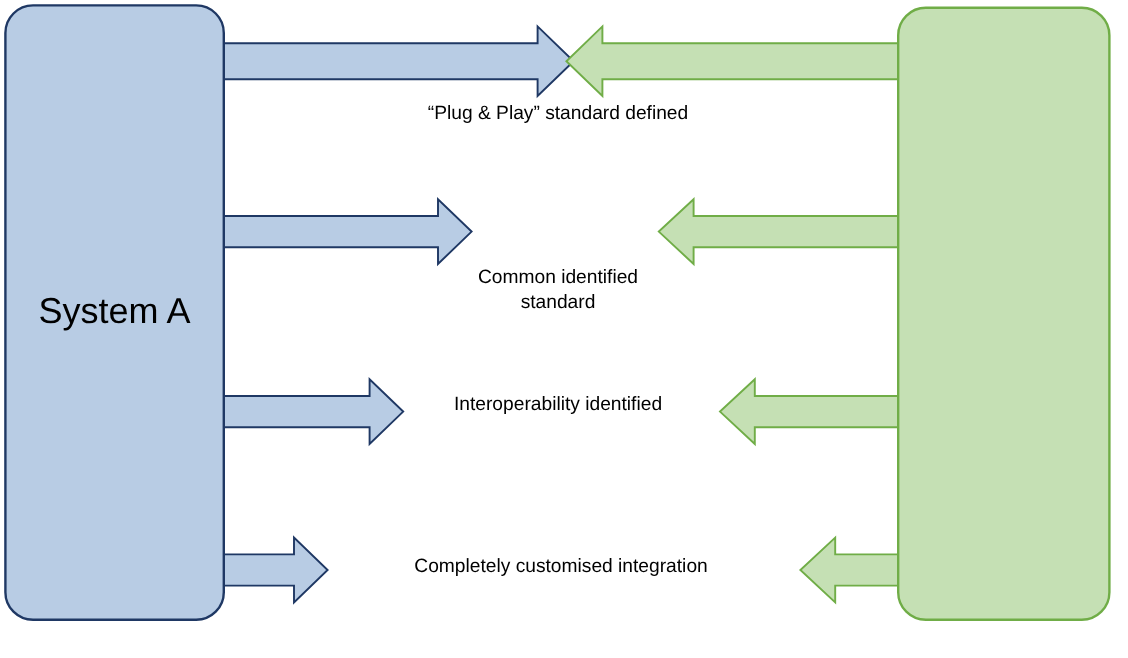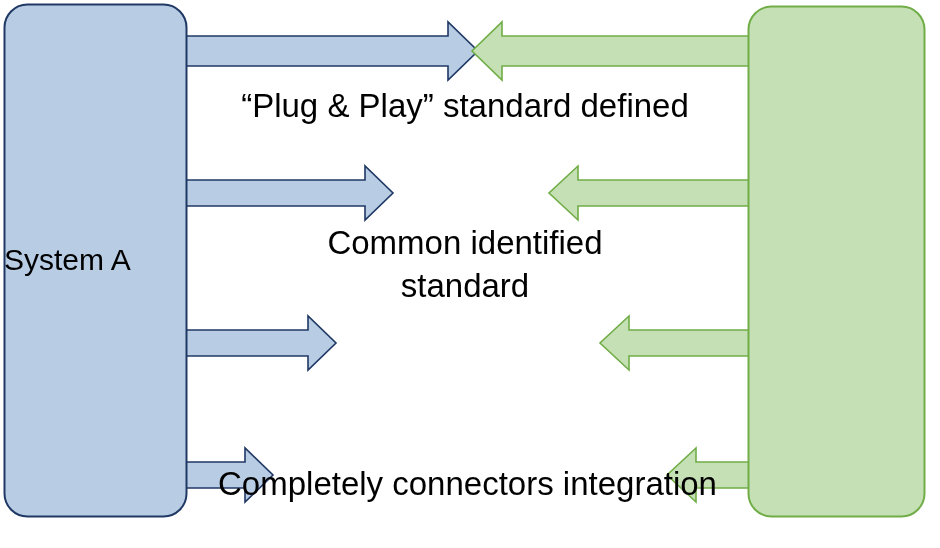--- a/index.html
+++ b/index.html
@@ -21,20 +21,21 @@
   }
   .svg-layer {
     position: absolute;
     left: 0;
     top: 0;
     width: 940px;
     height: 548px;
   }
   .system-label {
     position: absolute;
+    text-align: center;
     color: #000000;
     font-size: 30px;
     font-family: "Liberation Sans", sans-serif;
     line-height: 1.1;
     white-space: nowrap;
     pointer-events: none;
   }
   #system-a-label {
     left: 4px;
     top: 243px;
@@ -42,21 +43,21 @@
   }
   #system-b-label {
     left: 748px;
     top: 243px;
     width: 177px;
   }
   .flow-caption {
     position: absolute;
     text-align: center;
     color: #000000;
-    font-size: 33px;
+    font-size: 16px;
     font-family: "Liberation Sans", sans-serif;
     line-height: 1.30;
   }
   .flow-caption .cap-line {
     display: block;
     white-space: nowrap;
   }
   #caption-1 { left: 215px; top: 85px;  width: 500px; }
   #caption-2 { left: 250px; top: 222px; width: 430px; }
   #caption-3 { left: 245px; top: 328px; width: 440px; }
@@ -94,19 +95,20 @@
   <div class="flow-caption" id="caption-1">
     <span class="cap-line">“Plug &amp; Play” standard defined</span>
   </div>
 
   <div class="flow-caption" id="caption-2">
     <span class="cap-line">Common identified</span>
     <span class="cap-line">standard</span>
   </div>
 
   <div class="flow-caption" id="caption-3">
+    <span class="cap-line">Interoperability identified</span>
   </div>
 
   <div class="flow-caption" id="caption-4">
-    <span class="cap-line">Completely connectors integration</span>
+    <span class="cap-line">Completely customised integration</span>
   </div>
 
 </div>
 
 </body></html>

